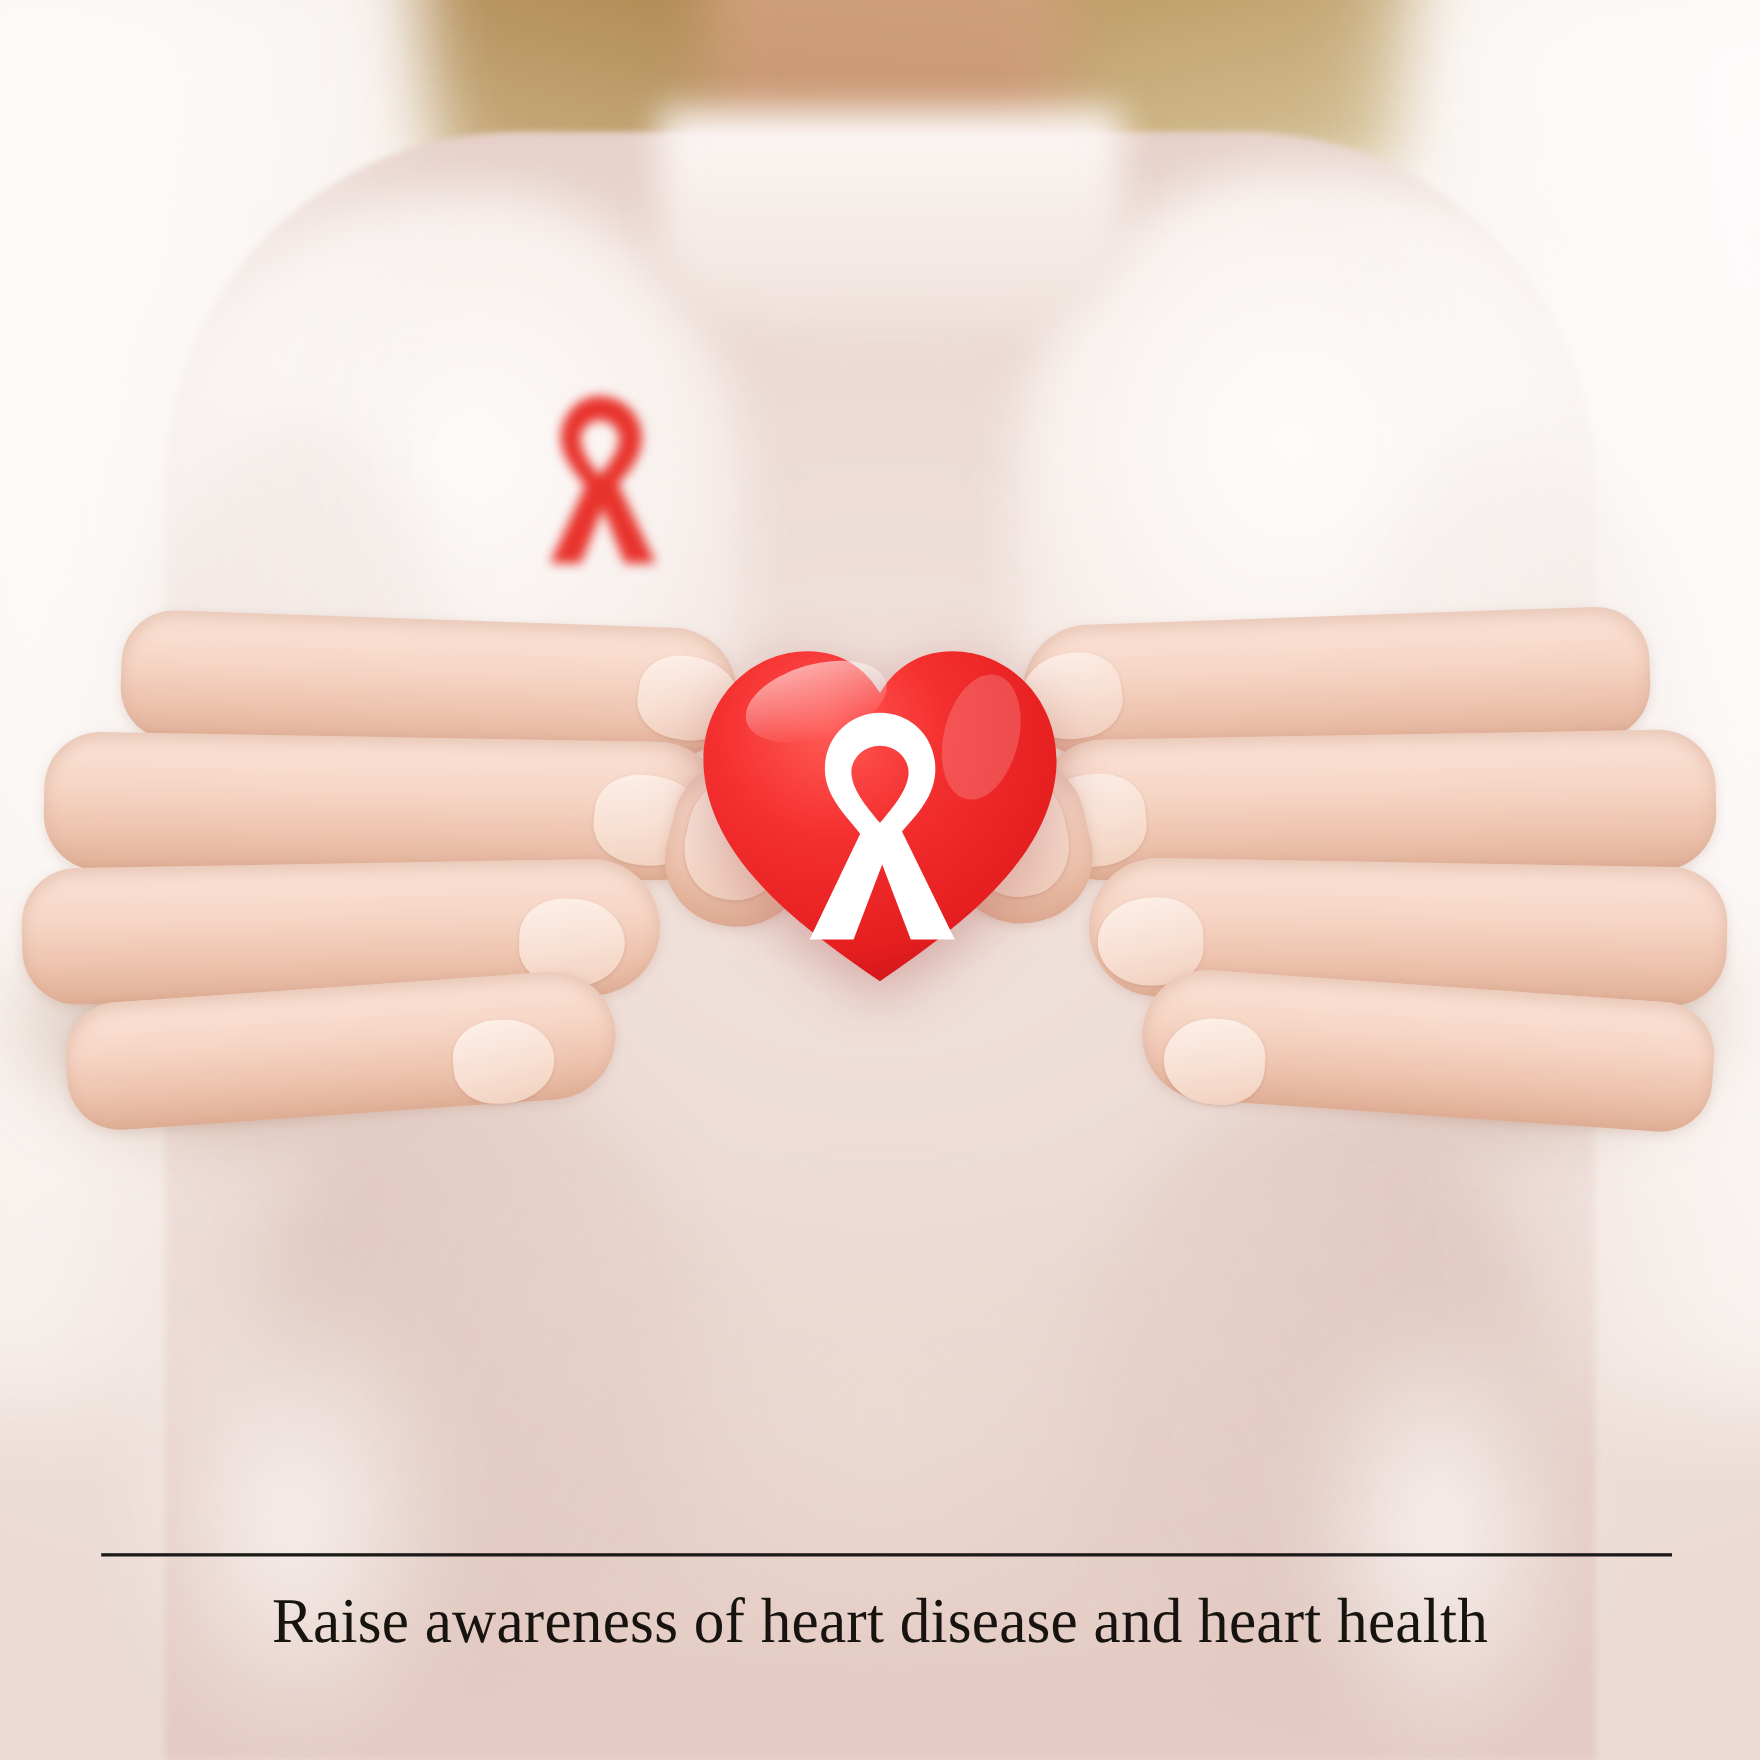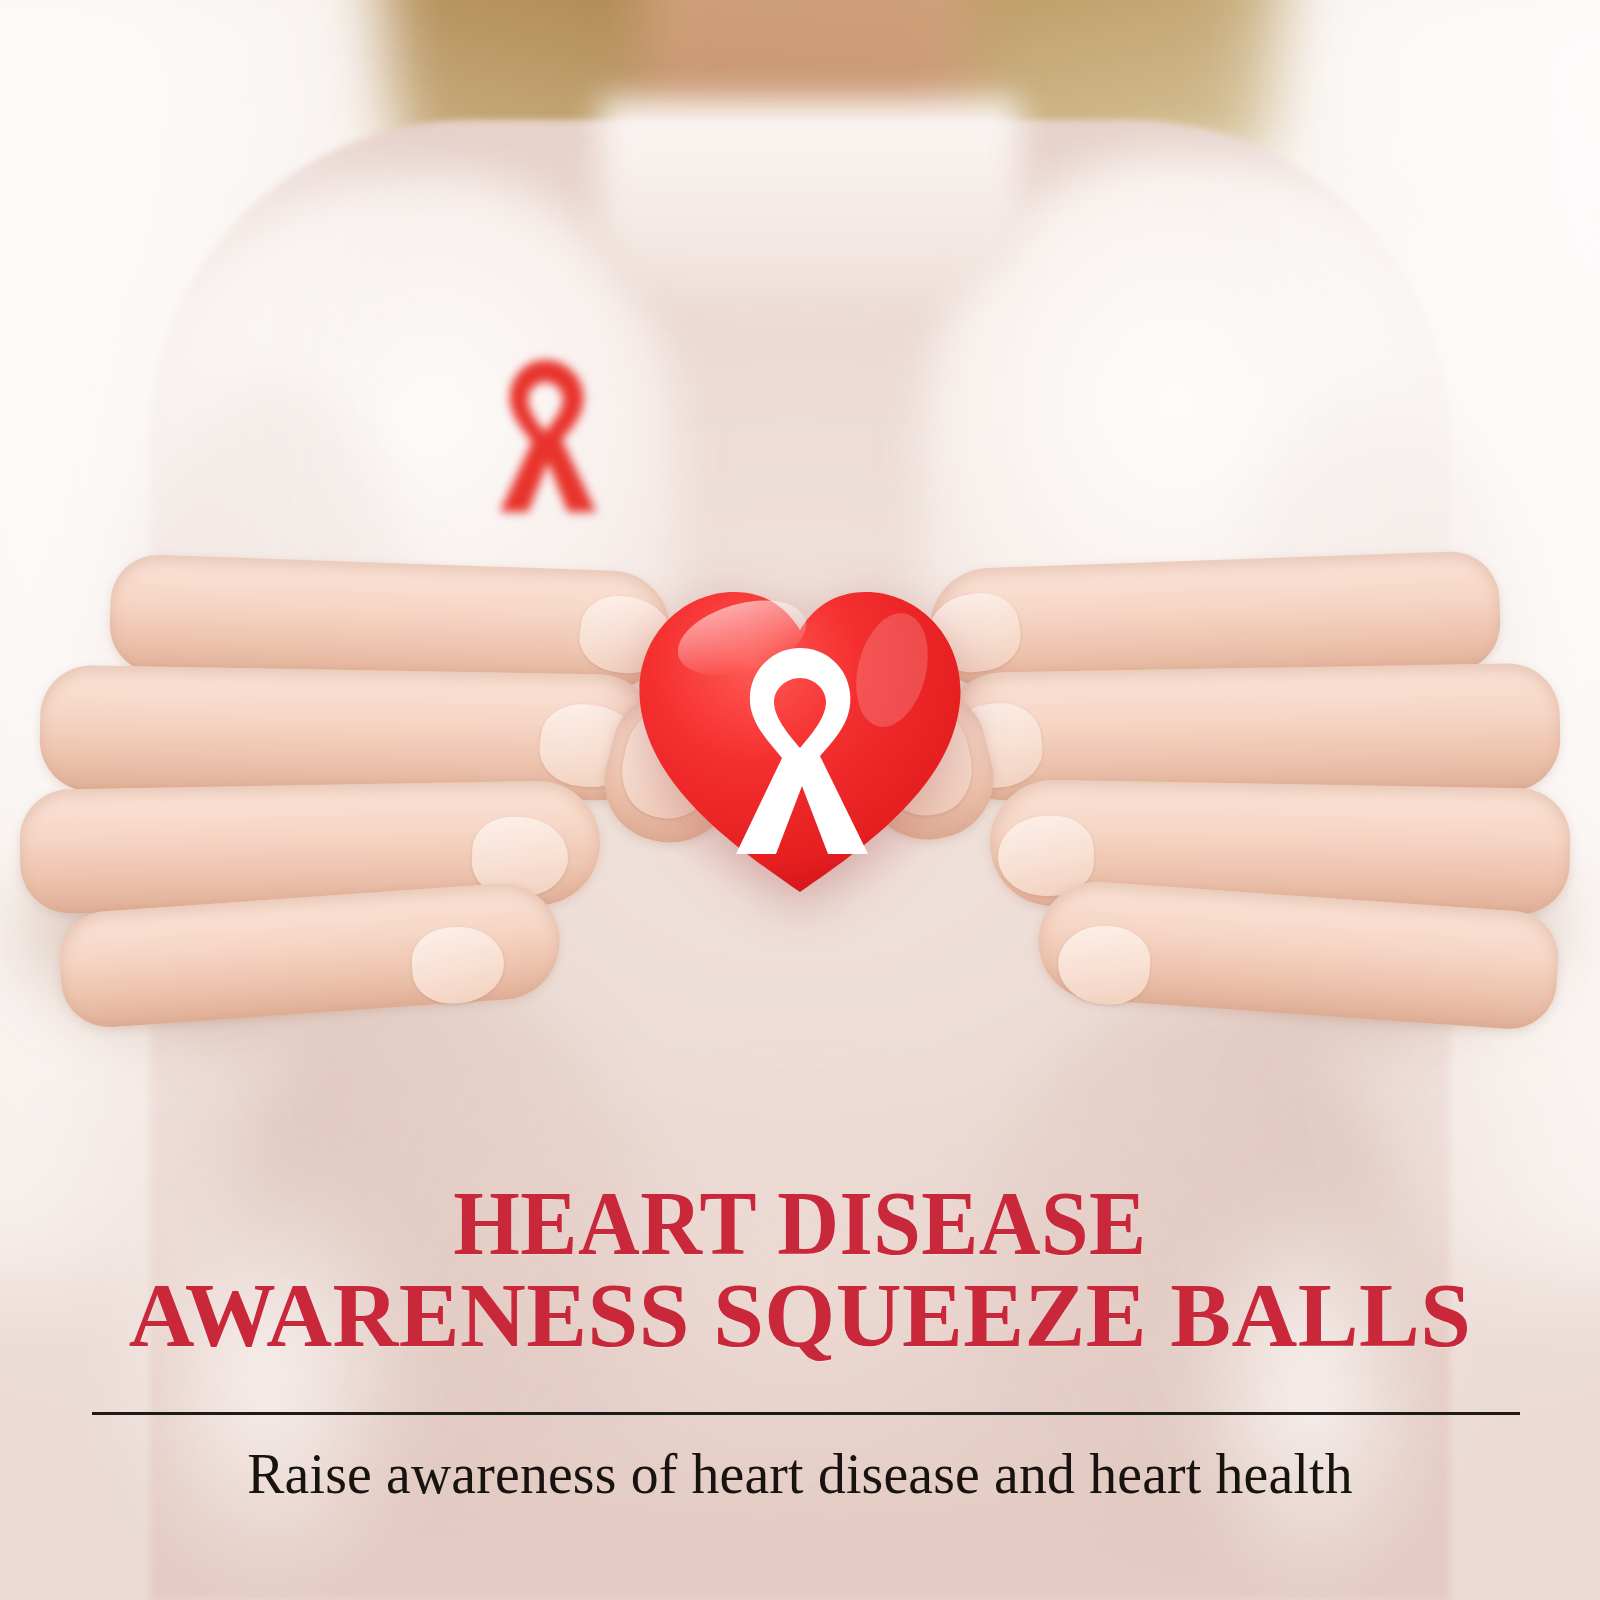--- a/index.html
+++ b/index.html
@@ -282,24 +282,18 @@
                  L 190 204 C 206 186, 223 168, 220 141
                  C 217 114, 195 96, 170 96 Z
                  M170 126 C 184 126, 196 137, 196 150
                  C 196 165, 182 182, 170 196
                  C 158 182, 144 165, 144 150
                  C 144 137, 156 126, 170 126 Z" fill="#ffffff"></path>
       </svg>
     </div>
   </div>
 
-  <div class="textblock">
-    <h1 class="headline">
-      <span class="l1">HEART DISEASE</span>
-      <span class="l2">AWARENESS SQUEEZE BALLS</span>
-    </h1>
-  </div>
 
   <div class="divider"></div>
 
   <div class="subtitle">Raise awareness of heart disease and heart health</div>
 
 </div>
 
 </body></html>

